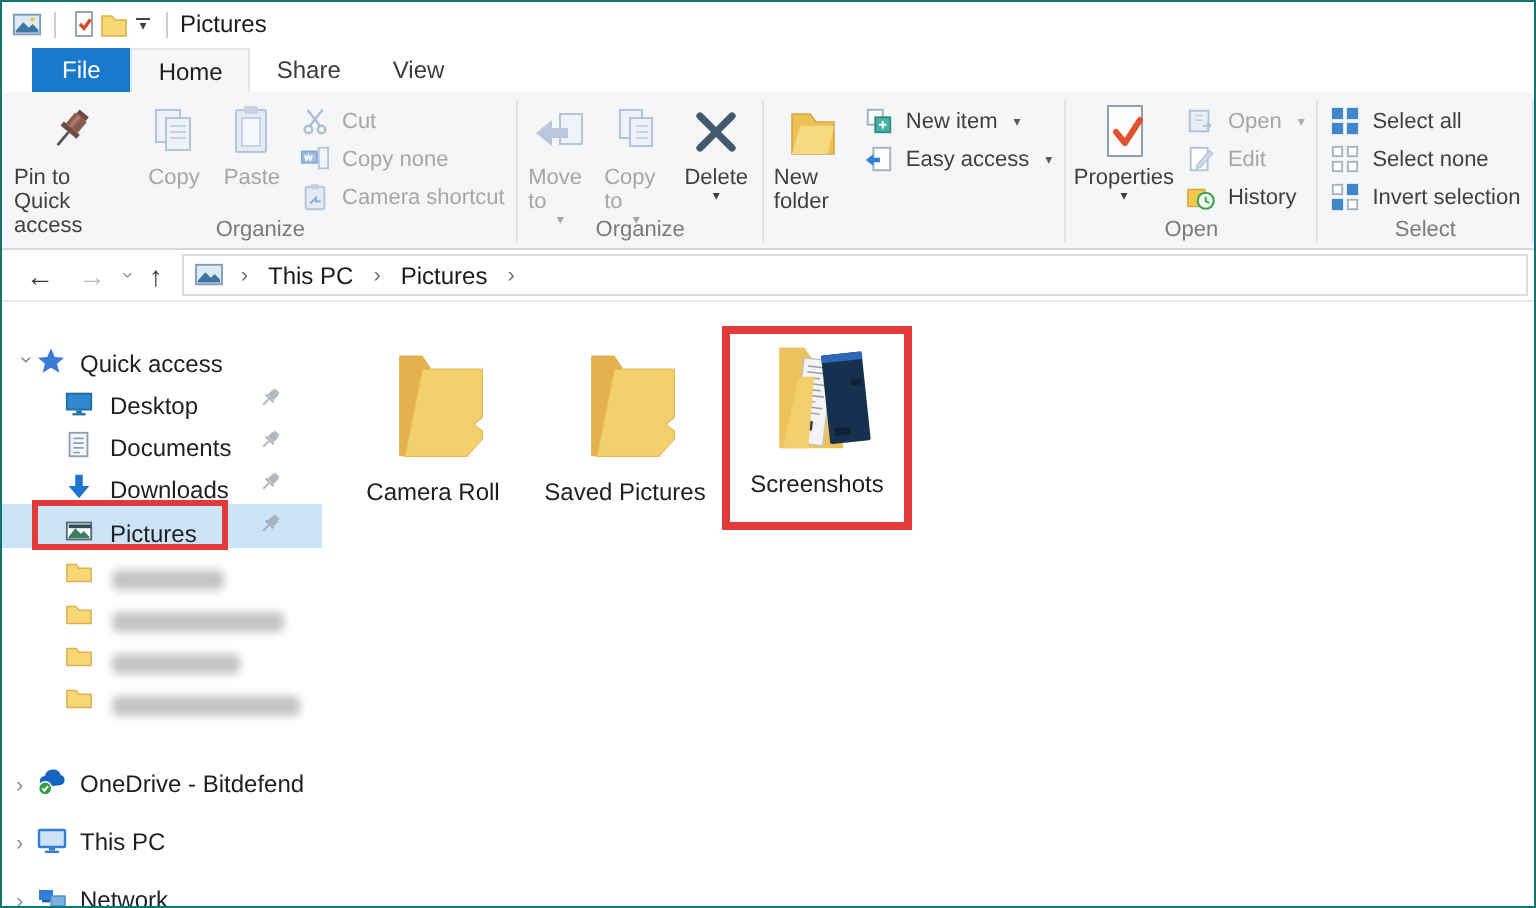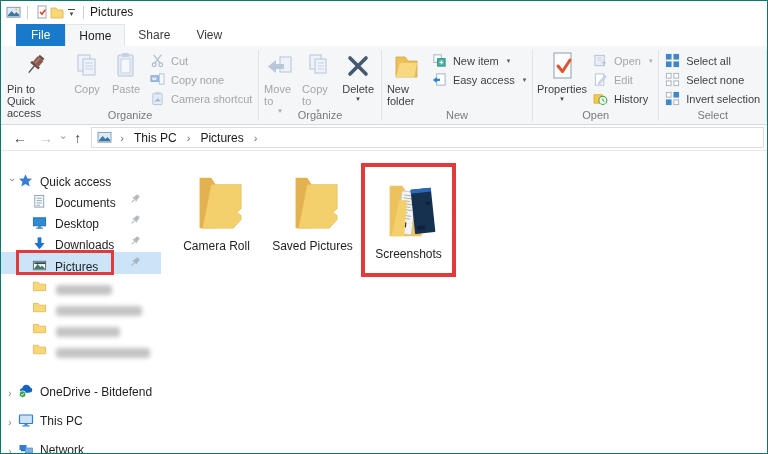--- a/index.html
+++ b/index.html
@@ -58,21 +58,21 @@
   .tree-row.selected { background:#cce4f7; height:22px; }
   .pin-side { position:absolute; right:20px; top:4px; opacity:.75; }
   .blur-chip { height:10px; border-radius:3px; background:#c4c4c4; filter:blur(2px); margin-left:8px; }
   .root-row { height:29px; }
   .roots-gap { height:12px; }
   .red-box-sidebar { position:absolute; left:15px; top:99px; width:98px; height:25px; border:3px solid #e23a3a; pointer-events:none; }
 
   .main { flex:1; padding:12px 0 0 8px; display:flex; align-items:flex-start; }
   .folder-item { width:95px; display:flex; flex-direction:column; align-items:center; padding-top:8px; margin-right:1px; }
   .folder-item .flabel { font-size:12px; color:#1f1f1f; margin-top:3px; white-space:nowrap; }
-  .folder-item.highlighted { border:4px solid #e23a3a; padding:12px 0 12px; }
+  .folder-item.highlighted { border:4px solid #e23a3a; padding:0 0 12px; }
   .ic16 { width:16px; height:16px; display:inline-flex; }
   .ic32 { width:32px; height:32px; display:inline-flex; }
 </style>
 </head>
 <body>
 
 <div class="window">
 
   <div class="titlebar">
     <span class="icon14">
@@ -249,21 +249,20 @@
               <svg width="15" height="15" viewBox="0 0 16 16">
                   <rect x="5" y="2" width="9" height="12" fill="#fff" stroke="#9fb0bf"></rect>
                   <path d="M1 8.5 l4-3.2 v2 h3.5 v2.4 H5 v2 z" fill="#2f7fd6"></path>
                 </svg>
             </span>
             <span>Easy access</span>
             <span class="caret-after">▾</span>
           </div>
         </div>
       </div>
-      <div class="rgroup-label">New</div>
     </div>
     <div class="rsep"></div>
 
     <div class="rgroup">
       <div class="rgroup-buttons">
         <div class="bigbtn" style="width:54px">
           <span class="ic ic32">
             <svg width="32" height="32" viewBox="0 0 32 32">
                 <rect x="8" y="3" width="17" height="25" fill="#fdfdfd" stroke="#8fa0ad"></rect>
                 <path d="M12 16 l4.5 5.5 L24 10" stroke="#e0512d" stroke-width="3" fill="none" stroke-linecap="round" stroke-linejoin="round"></path>
@@ -383,46 +382,46 @@
           <svg width="15" height="15" viewBox="0 0 16 16">
               <path d="M8 1.2 L10 5.8 L15 6.2 L11.2 9.4 L12.5 14.3 L8 11.6 L3.5 14.3 L4.8 9.4 L1 6.2 L6 5.8 Z" fill="#3a7bd5"></path>
             </svg>
         </span>
         <span class="lbl">Quick access</span>
       </div>
 
       <div class="tree-row lv1">
         <span class="ic16">
           <svg width="15" height="15" viewBox="0 0 16 16">
-              <rect x="3" y="1.5" width="9.5" height="12.5" fill="#f5f8fb" stroke="#8ba0b5"></rect>
-              <path d="M5 4.5 h5.5 M5 7 h5.5 M5 9.5 h5.5 M5 12 h3.5" stroke="#8ba0b5" stroke-width="0.9"></path>
-            </svg>
-        </span>
-        <span class="lbl">Documents</span>
+              <rect x="1.5" y="3" width="13" height="8.5" fill="#2f8ad2" stroke="#1f6cab"></rect>
+              <rect x="6.5" y="12" width="3" height="1.4" fill="#1f6cab"></rect>
+              <rect x="4.5" y="13.4" width="7" height="1.2" fill="#1f6cab"></rect>
+            </svg>
+        </span>
+        <span class="lbl">Desktop</span>
         <span class="pin-side">
           <svg width="12" height="12" viewBox="0 0 12 12">
               <g transform="rotate(45 6 6)" fill="#9aa0a6">
                 <rect x="4.4" y="0.8" width="3.2" height="1.2"></rect>
                 <rect x="4" y="2" width="4" height="3.6"></rect>
                 <rect x="3.2" y="5.6" width="5.6" height="1.2"></rect>
                 <rect x="5.5" y="6.8" width="1" height="4"></rect>
               </g>
             </svg>
         </span>
       </div>
 
       <div class="tree-row lv1">
         <span class="ic16">
           <svg width="15" height="15" viewBox="0 0 16 16">
-              <rect x="1.5" y="3" width="13" height="8.5" fill="#2f8ad2" stroke="#1f6cab"></rect>
-              <rect x="6.5" y="12" width="3" height="1.4" fill="#1f6cab"></rect>
-              <rect x="4.5" y="13.4" width="7" height="1.2" fill="#1f6cab"></rect>
-            </svg>
-        </span>
-        <span class="lbl">Desktop</span>
+              <rect x="3" y="1.5" width="9.5" height="12.5" fill="#f5f8fb" stroke="#8ba0b5"></rect>
+              <path d="M5 4.5 h5.5 M5 7 h5.5 M5 9.5 h5.5 M5 12 h3.5" stroke="#8ba0b5" stroke-width="0.9"></path>
+            </svg>
+        </span>
+        <span class="lbl">Documents</span>
         <span class="pin-side">
           <svg width="12" height="12" viewBox="0 0 12 12">
               <g transform="rotate(45 6 6)" fill="#9aa0a6">
                 <rect x="4.4" y="0.8" width="3.2" height="1.2"></rect>
                 <rect x="4" y="2" width="4" height="3.6"></rect>
                 <rect x="3.2" y="5.6" width="5.6" height="1.2"></rect>
                 <rect x="5.5" y="6.8" width="1" height="4"></rect>
               </g>
             </svg>
         </span>

